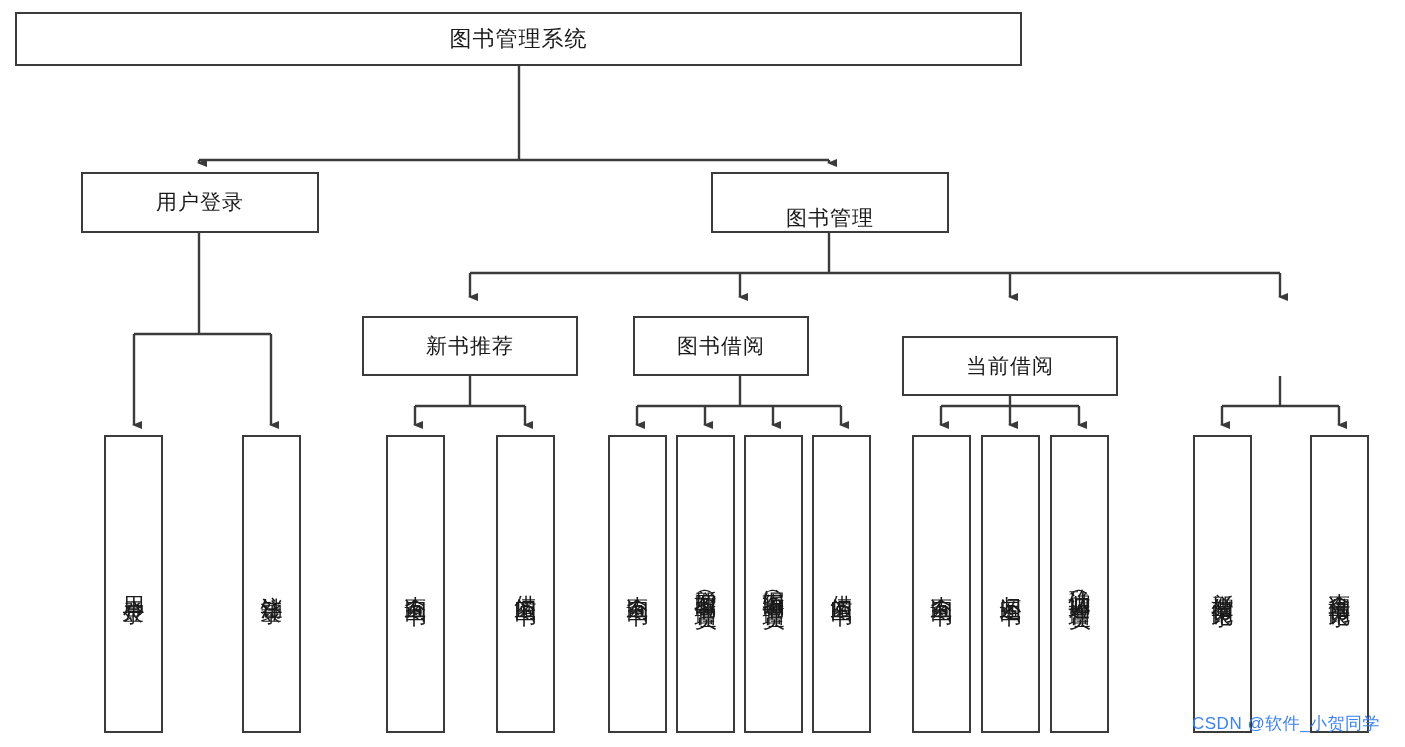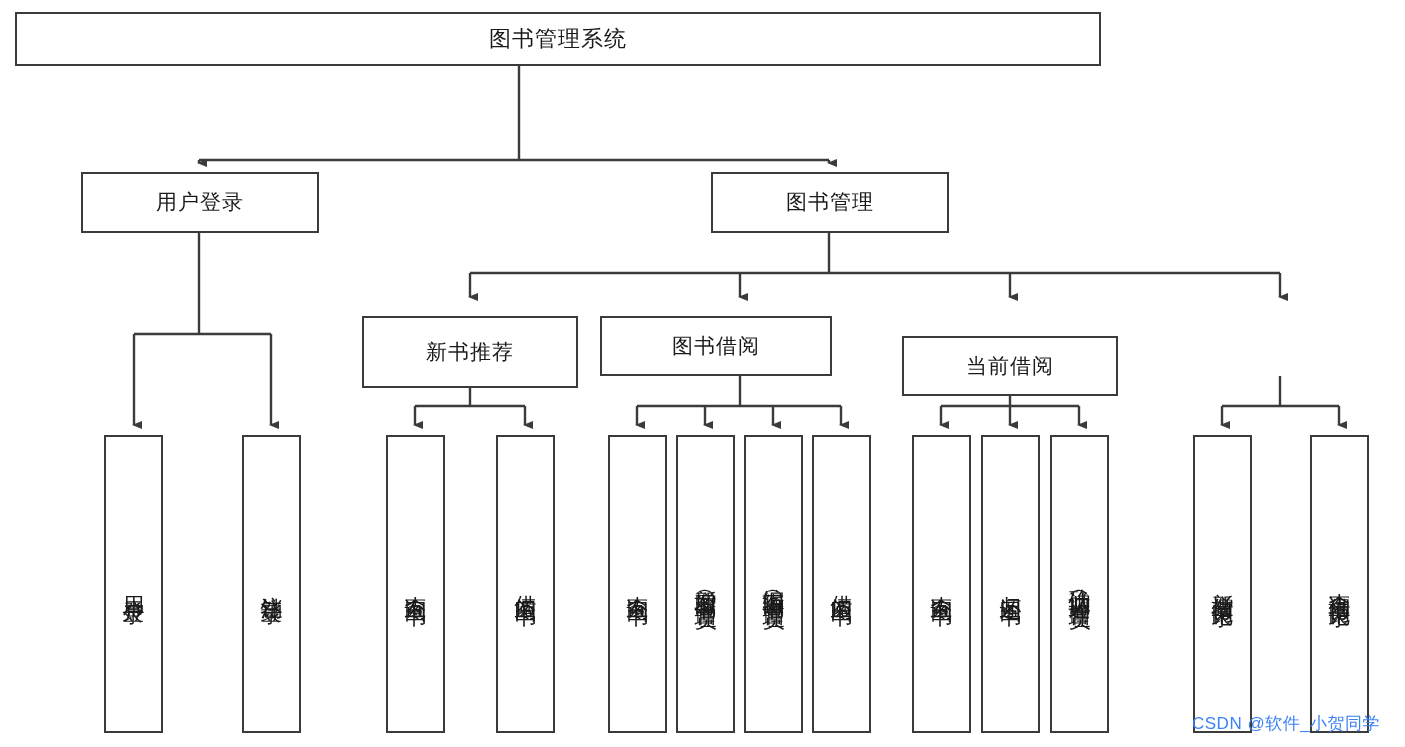--- a/index.html
+++ b/index.html
@@ -121,35 +121,35 @@
       <path d="M1010,406 L1010,425" marker-end="url(#arrow)"></path>
       <path d="M1079,406 L1079,425" marker-end="url(#arrow)"></path>
 
       <path d="M1280,376 L1280,406"></path>
       <path d="M1222,406 L1339,406"></path>
       <path d="M1222,406 L1222,425" marker-end="url(#arrow)"></path>
       <path d="M1339,406 L1339,425" marker-end="url(#arrow)"></path>
     </g>
   </svg>
 
-  <div class="node h root" style="left:15px; top:12px; width:1086px; height:54px;">
+  <div class="node h root" style="left:15px; top:12px; width:1007px; height:54px;">
     <span class="label">图书管理系统</span>
   </div>
 
   <div class="node h" style="left:81px; top:172px; width:238px; height:61px;">
     <span class="label">用户登录</span>
   </div>
-  <div class="node h" style="left:711px; top:172px; width:238px; height:61px;">
+  <div class="node h" style="left:711px; top:172px; width:238px; height:61px;align-items:flex-end;">
     <span class="label">图书管理</span>
   </div>
 
-  <div class="node h" style="left:362px; top:316px; width:216px; height:72px;">
+  <div class="node h" style="left:362px; top:316px; width:216px; height:60px;">
     <span class="label">新书推荐</span>
   </div>
-  <div class="node h" style="left:600px; top:316px; width:232px; height:60px;">
+  <div class="node h" style="left:633px; top:316px; width:176px; height:60px;">
     <span class="label">图书借阅</span>
   </div>
   <div class="node h" style="left:902px; top:336px; width:216px; height:60px;">
     <span class="label">当前借阅</span>
   </div>
 
   <div class="node v" style="left:104px; top:435px; width:59px; height:298px;">
     <span class="label">用户登录</span>
   </div>
   <div class="node v" style="left:242px; top:435px; width:59px; height:298px;">

